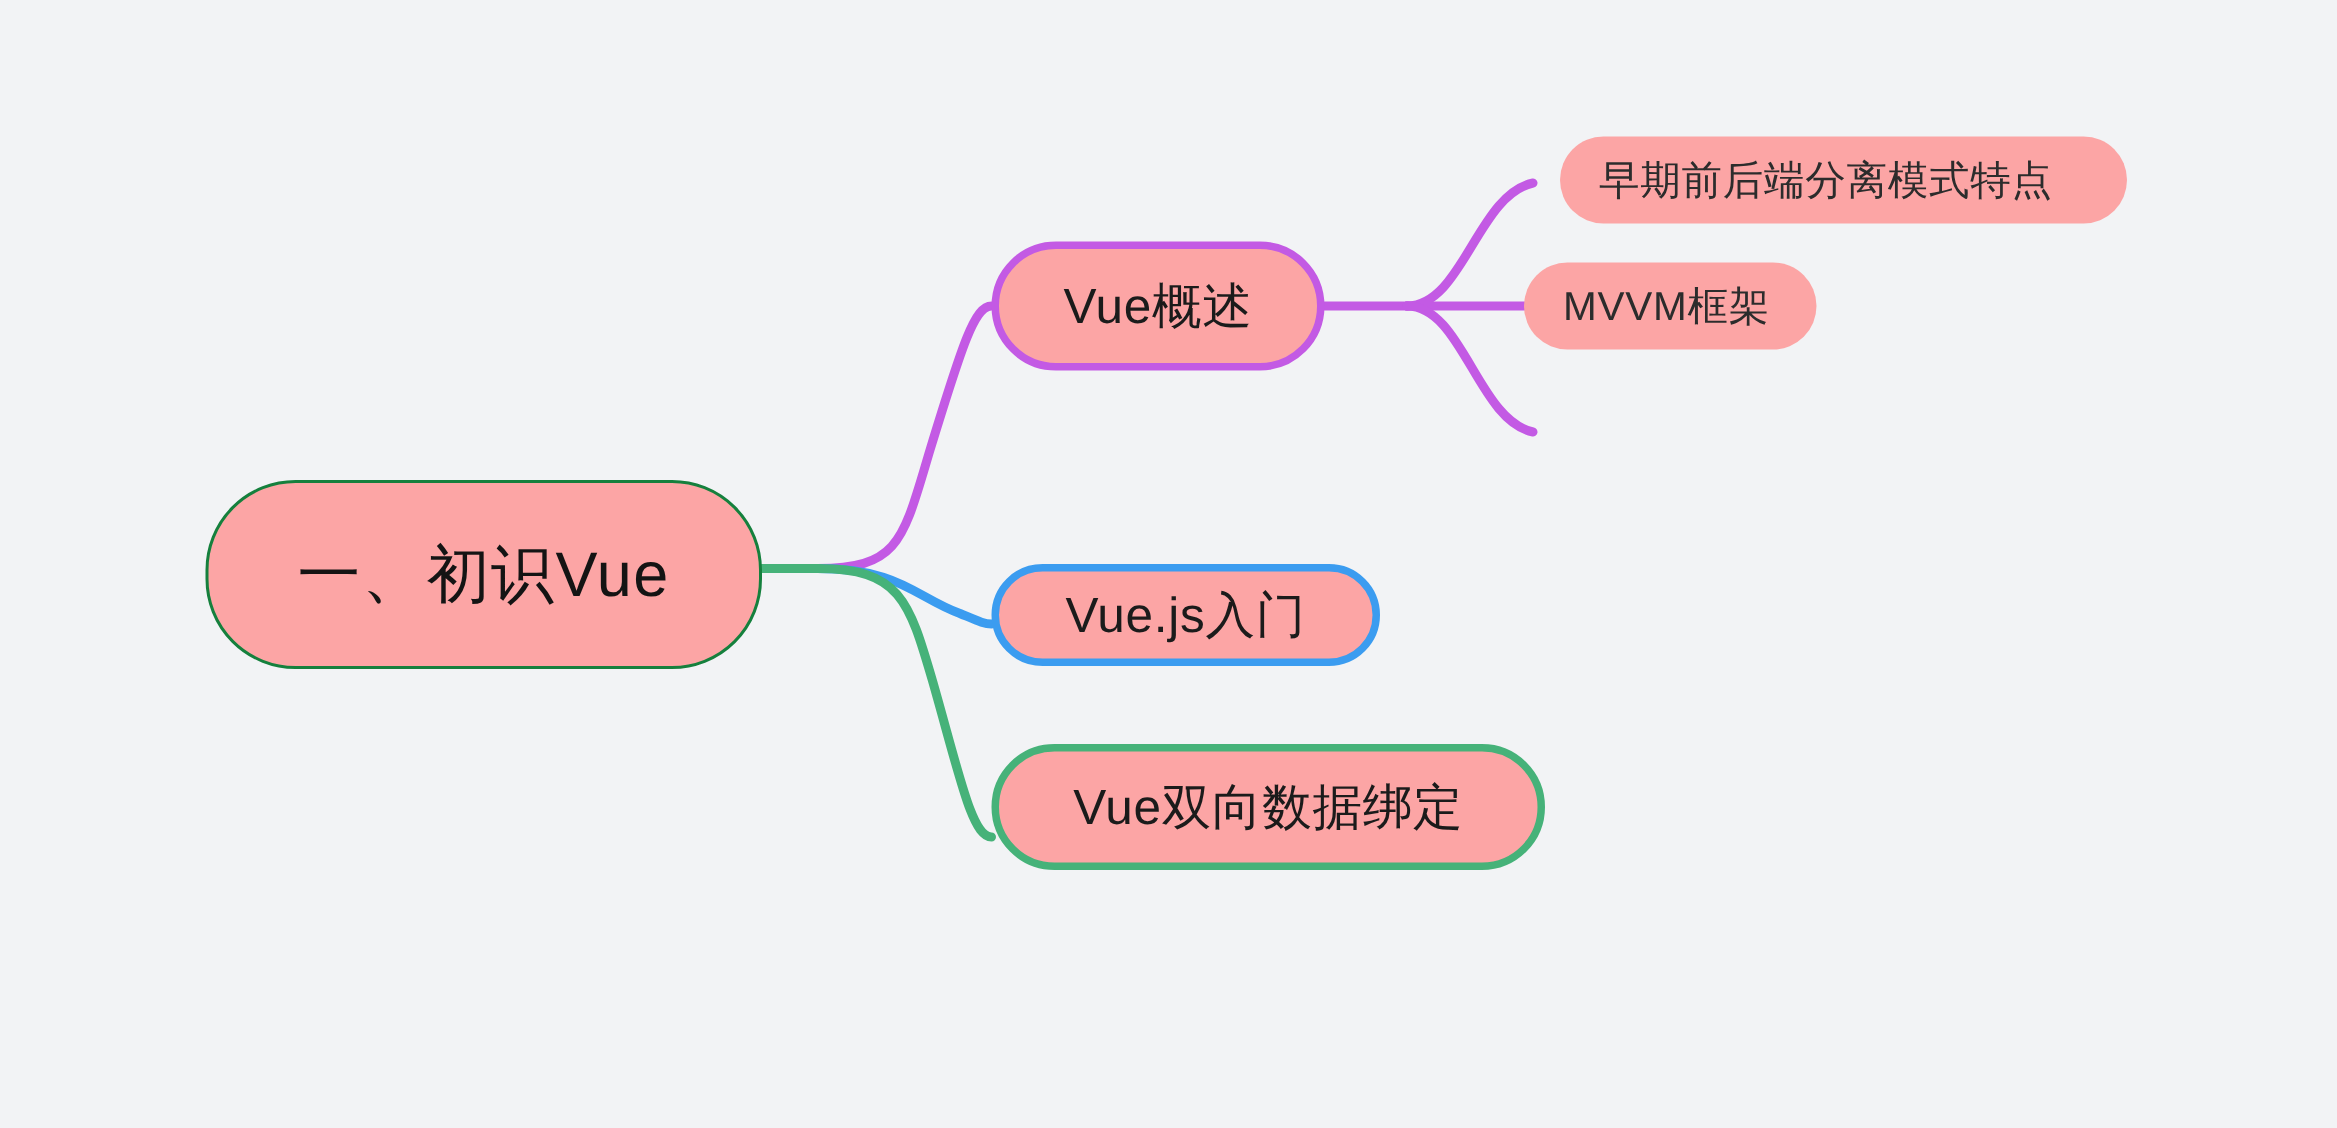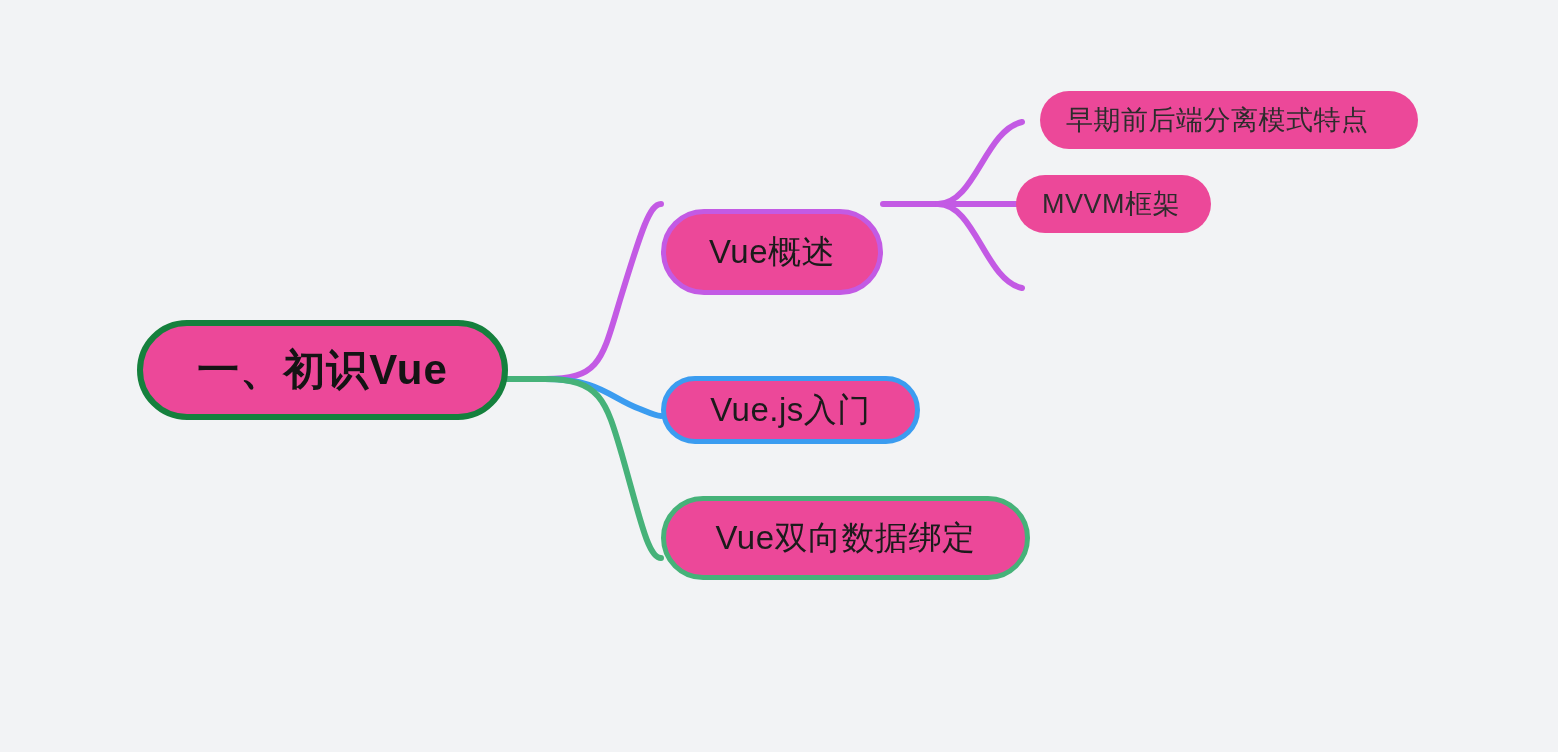--- a/index.html
+++ b/index.html
@@ -26,55 +26,54 @@
     height: 752px;
     pointer-events: none;
   }
 
   .node {
     position: absolute;
     box-sizing: border-box;
     display: flex;
     align-items: center;
     justify-content: center;
-    background: #ec4899;
+    background: #fca5a5;
     white-space: nowrap;
     letter-spacing: 0.5px;
   }
 
   
   .node-root {
     left: 137px;
     top: 320px;
     width: 371px;
-    height: 100px;
-    border: 6px solid #15803d;
+    height: 126px;
+    border: 2px solid #15803d;
     border-radius: 60px;
     font-size: 42px;
-    font-weight: bold;
+    font-weight: normal;
     color: #141414;
     letter-spacing: 1px;
   }
 
   
   .node-l1 {
     border-width: 5px;
     border-style: solid;
     font-size: 33px;
     color: #1b1b1b;
     font-weight: 400;
   }
   .node-overview {
     left: 661px;
     top: 161px;
     width: 222px;
     height: 86px;
     border-color: #c35ae4;
     border-radius: 43px;
-    margin-top: 48px;
   }
   .node-getting-started {
     left: 661px;
     top: 376px;
     width: 259px;
     height: 68px;
     border-color: #3b9cf0;
     border-radius: 41px;
   }
   .node-two-way-binding {

